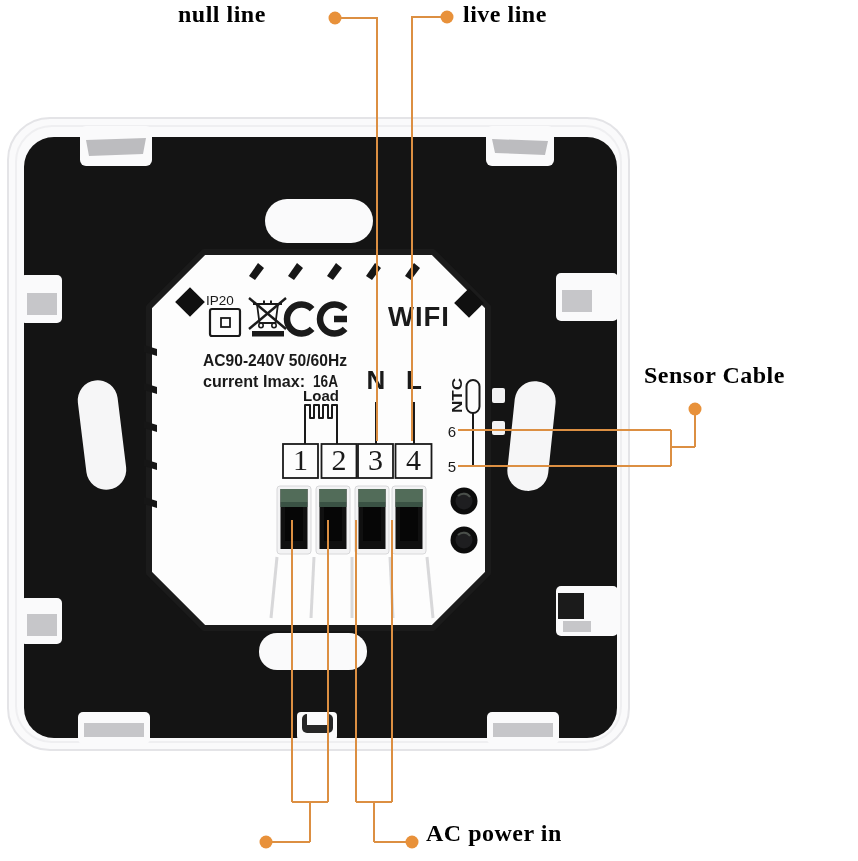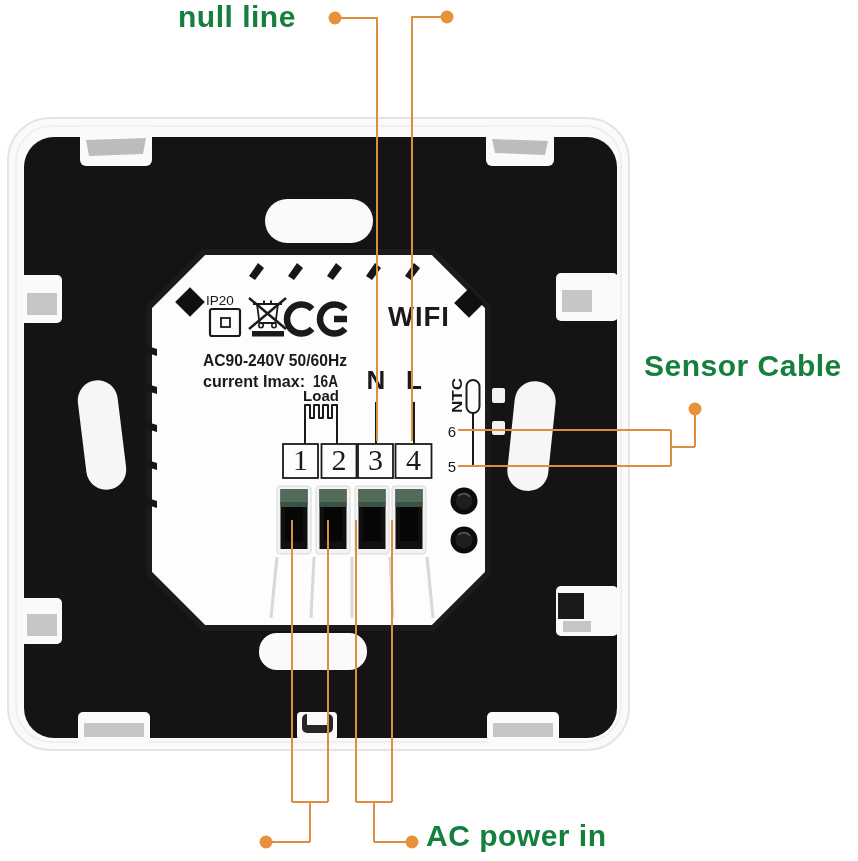--- a/index.html
+++ b/index.html
@@ -6,24 +6,24 @@
   #stage{
     position:relative;
     width:858px;height:861px;
     background:#ffffff;
     font-family:"Liberation Sans", sans-serif;
     overflow:hidden;
   }
   #devsvg{position:absolute;left:0;top:0;}
   .callout{
     position:absolute;
-    color:#15803d;
-    font-family:Liberation Sans, sans-serif;
+    color:#000000;
+    font-family:Liberation Serif, serif;
     font-weight:700;
-    font-size:30px;
+    font-size:24px;
     letter-spacing:0.5px;
     line-height:1;
     white-space:nowrap;
   }
   
   text{font-family:"Liberation Sans", sans-serif; fill:#1a1a1a;}
   .mark-sm{font-size:13.5px; font-weight:400;}
   .mark-bold{font-weight:700; font-size:16.5px;}
   .wifi{font-weight:700; font-size:27px; letter-spacing:1px;}
   .nl{font-weight:700; font-size:26px;}
@@ -244,15 +244,16 @@
     <g fill="#E8913A">
       <circle cx="335" cy="18" r="6.5"></circle>
       <circle cx="447" cy="17" r="6.5"></circle>
       <circle cx="695" cy="409" r="6.5"></circle>
       <circle cx="266" cy="842" r="6.5"></circle>
       <circle cx="412" cy="842" r="6.5"></circle>
     </g>
   </svg>
 
   <div class="callout" style="left:178px; top:2px;">null line</div>
-  <div class="callout" style="left:644px; top:351px;">Sensor Cable</div>
+  <div class="callout" style="left:463px; top:2px;">live line</div>
+  <div class="callout" style="left:644px; top:363px;">Sensor Cable</div>
   <div class="callout" style="left:426px; top:821px;">AC power in</div>
 </div>
 
 </body></html>

